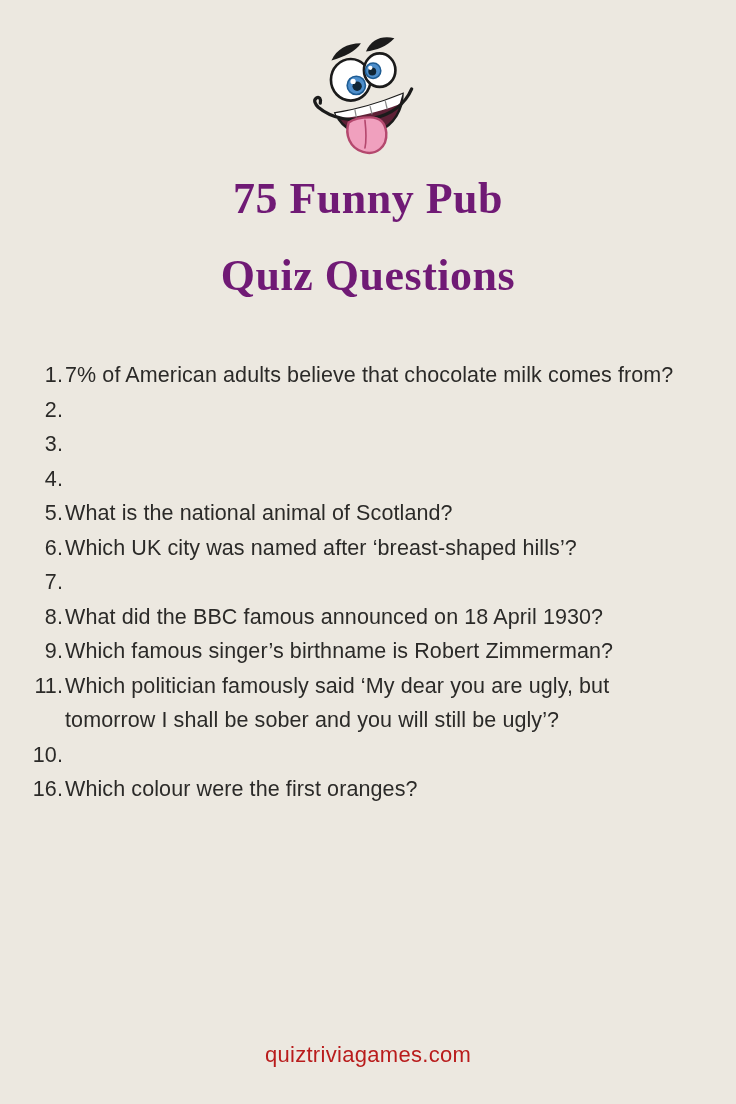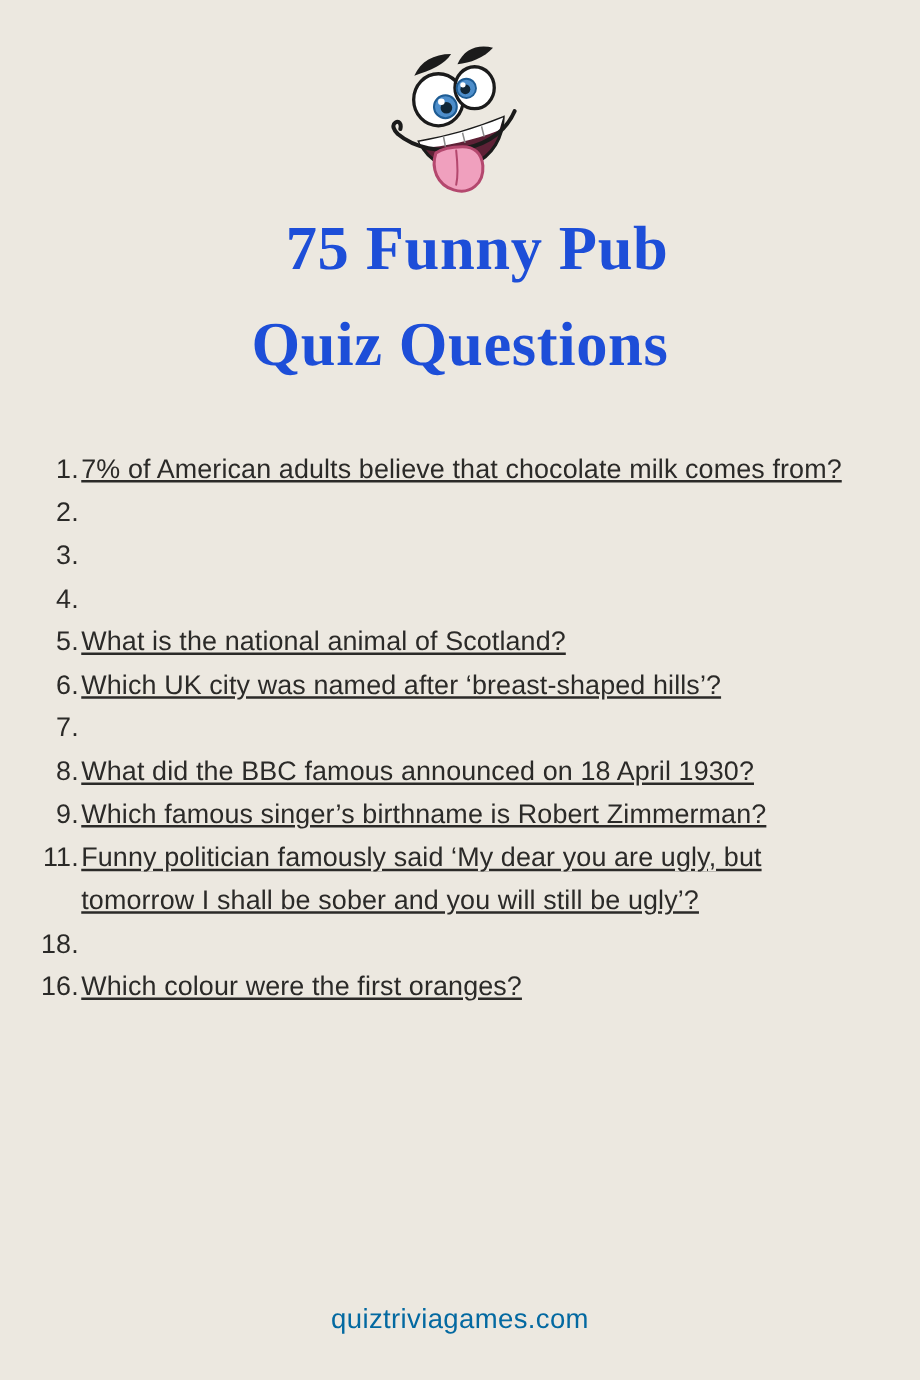--- a/index.html
+++ b/index.html
@@ -15,46 +15,46 @@
     width:736px;height:1104px;
     display:flex;flex-direction:column;align-items:center;
     padding:26px 0 36px;
   }
   .face{width:124px;height:132px;flex:0 0 auto;}
   .face svg{width:124px;height:132px;display:block;}
   .title{
     margin:2px 0 0;
     font-family:"Liberation Serif","DejaVu Serif",serif;
     font-weight:600;
-    font-size:50px;
+    font-size:44px;
     line-height:77px;
     letter-spacing:.5px;
-    color:#1d4ed8;
-    text-align:right;
+    color:#701a75;
+    text-align:center;
   }
   .title span{display:block;}
   .questions{
     list-style:none;
     margin:44px 0 0;
     padding:0;
     width:706px;
   }
   .q{
     display:flex;
     font-size:21.5px;
     line-height:34.5px;
     letter-spacing:.1px;
   }
   .q-num{flex:0 0 48px;text-align:right;white-space:nowrap;}
-  .q-text{flex:0 1 auto;max-width:624px;margin-left:2px;text-decoration:underline;}
+  .q-text{flex:0 1 auto;max-width:624px;margin-left:2px;}
   .footer{
     margin-top:auto;
     font-size:22px;
     letter-spacing:.3px;
-    color:#0369a1;
+    color:#b91c1c;
   }
 </style>
 </head>
 <body>
 
 <div class="page">
 
   <div class="face">
     <svg viewBox="0 0 120 130" xmlns="http://www.w3.org/2000/svg">
 
@@ -124,24 +124,24 @@
       <li class="q">
     <span class="q-num">8.</span>
     <span class="q-text">What did the BBC famous announced on 18 April 1930?</span>
   </li>
       <li class="q">
     <span class="q-num">9.</span>
     <span class="q-text">Which famous singer’s birthname is Robert Zimmerman?</span>
   </li>
       <li class="q">
     <span class="q-num">11.</span>
-    <span class="q-text">Funny politician famously said ‘My dear you are ugly, but tomorrow I shall be sober and you will still be ugly’?</span>
+    <span class="q-text">Which politician famously said ‘My dear you are ugly, but tomorrow I shall be sober and you will still be ugly’?</span>
   </li>
       <li class="q">
-    <span class="q-num">18.</span>
+    <span class="q-num">10.</span>
   </li>
       <li class="q">
     <span class="q-num">16.</span>
     <span class="q-text">Which colour were the first oranges?</span>
   </li>
     </ol>
 
   <div class="footer">quiztriviagames.com</div>
 
 </div>

